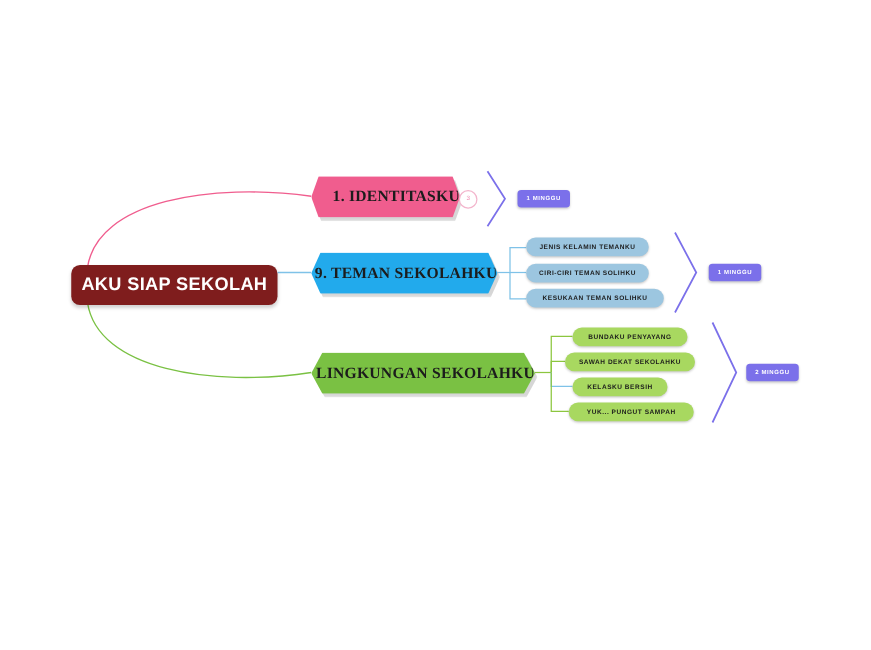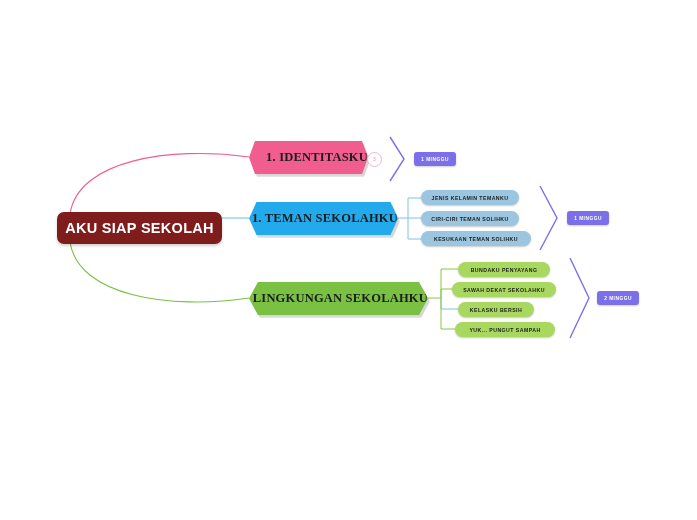--- a/index.html
+++ b/index.html
@@ -182,21 +182,21 @@
   </div>
   <div class="count-badge">
     <span class="count-label">3</span>
   </div>
   <div class="pill" style="left:414px; top:152px; width:42px;">
     <span class="pill-label">1 MINGGU</span>
   </div>
 
   <div class="hex-shadow hex-2-sh"></div>
   <div class="hex hex-2">
-    <span class="hex-label">1. TEMAN SEKOLAHKU</span>
+    <span class="hex-label">9. TEMAN SEKOLAHKU</span>
   </div>
 
   <div class="leaf leaf-blue" style="left:421px; top:190px; width:98px;">
     <span class="leaf-label">JENIS KELAMIN TEMANKU</span>
   </div>
   <div class="leaf leaf-blue" style="left:421px; top:211px; width:98px;">
     <span class="leaf-label">CIRI-CIRI TEMAN SOLIHKU</span>
   </div>
   <div class="leaf leaf-blue" style="left:421px; top:231px; width:110px;">
     <span class="leaf-label">KESUKAAN TEMAN SOLIHKU</span>

